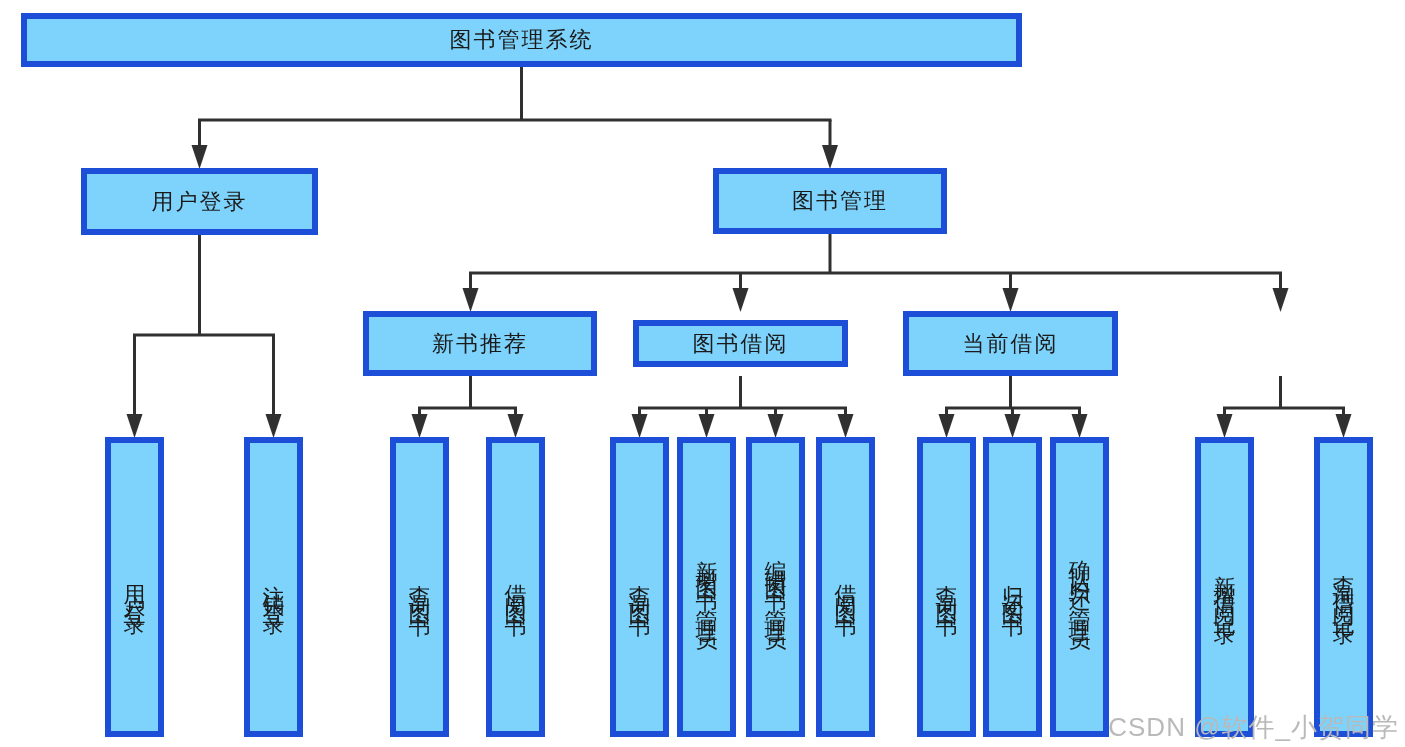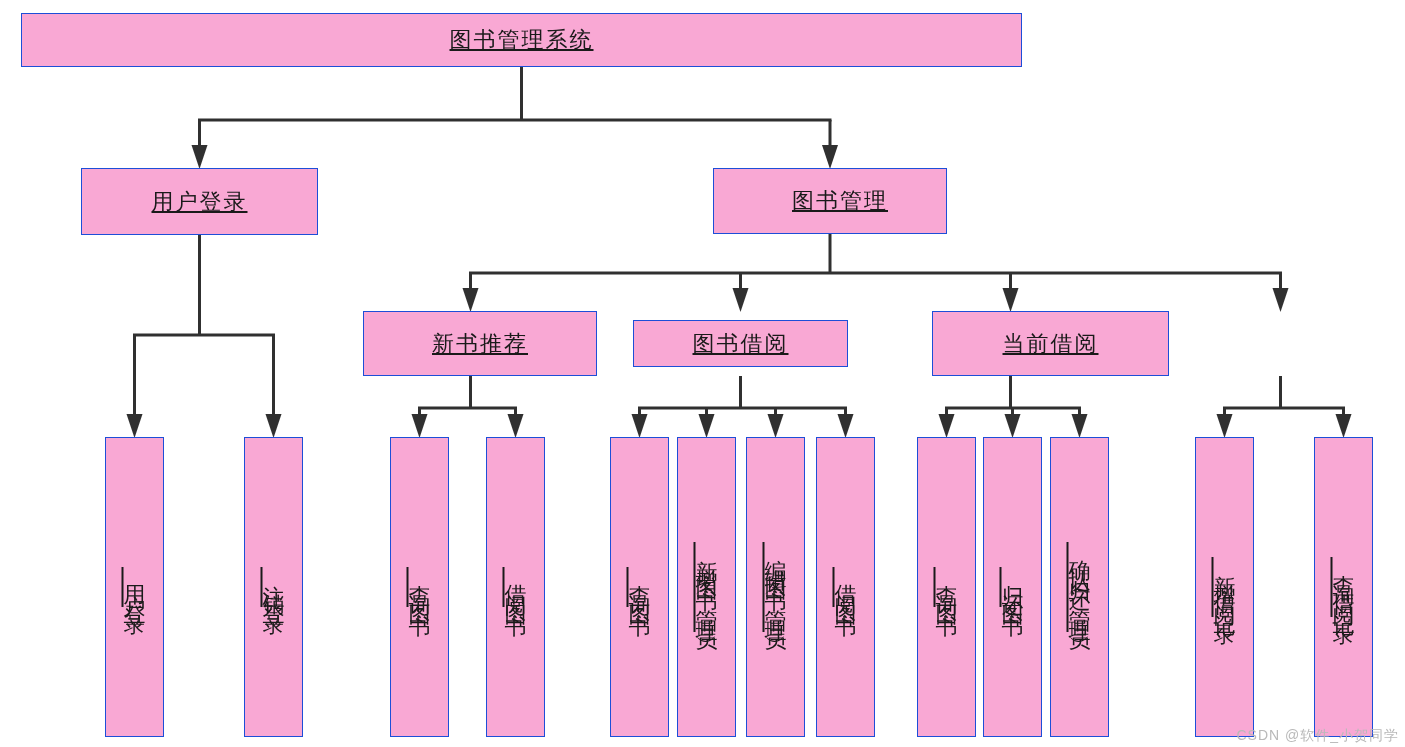--- a/index.html
+++ b/index.html
@@ -2,32 +2,32 @@
 <html><head>
 <meta charset="utf-8">
 <style>
   html,body{margin:0;padding:0;background:#fff;}
   #canvas{
     position:relative;width:1405px;height:747px;background:#fff;overflow:hidden;
     font-family:"Liberation Sans","DejaVu Sans",sans-serif;color:#1a1a1a;
   }
   #wires{position:absolute;left:0;top:0;width:1405px;height:747px;z-index:1;pointer-events:none;}
   .box{
-    position:absolute;box-sizing:border-box;border:1px solid #1d4ed8;background:#f9a8d4;
+    position:absolute;box-sizing:border-box;border:6px solid #1d4ed8;background:#7dd3fc;
     display:flex;align-items:center;justify-content:center;z-index:2;
-    font-size:22px;color:#1a1a1a;text-decoration:underline;
+    font-size:22px;color:#1a1a1a;
   }
   .box.h span{letter-spacing:2px;white-space:nowrap;}
   .box.v span{
     writing-mode:vertical-rl;text-orientation:mixed;
     letter-spacing:10px;line-height:1;white-space:nowrap;
   }
   .watermark{
     position:absolute;right:6px;bottom:2px;z-index:3;
-    font-size:14px;letter-spacing:1px;color:#b9b9b9;white-space:nowrap;
+    font-size:26px;letter-spacing:1px;color:#b9b9b9;white-space:nowrap;
   }
 </style>
 </head>
 <body>
 
 <div id="canvas">
 
   <svg id="wires" viewBox="0 0 1405 747" xmlns="http://www.w3.org/2000/svg">
       <line x1="521.5" y1="67" x2="521.5" y2="120" stroke="#303030" stroke-width="3"></line>
       <line x1="198" y1="120" x2="831.5" y2="120" stroke="#303030" stroke-width="3"></line>
@@ -93,21 +93,21 @@
   <div class="box h" style="left:713px;top:168px;width:234px;height:66px;padding-left:20px;">
     <span>图书管理</span>
   </div>
 
   <div class="box h" style="left:363px;top:311px;width:234px;height:65px;">
     <span>新书推荐</span>
   </div>
   <div class="box h" style="left:633px;top:320px;width:215px;height:47px;align-items:center;">
     <span>图书借阅</span>
   </div>
-  <div class="box h" style="left:932px;top:311px;width:237px;height:65px;">
+  <div class="box h" style="left:903px;top:311px;width:215px;height:65px;">
     <span>当前借阅</span>
   </div>
 
   <div class="box v" style="left:105px;top:437px;width:59px;height:300px;">
     <span>用户登录</span>
   </div>
   <div class="box v" style="left:244px;top:437px;width:59px;height:300px;">
     <span>注销登录</span>
   </div>
 

